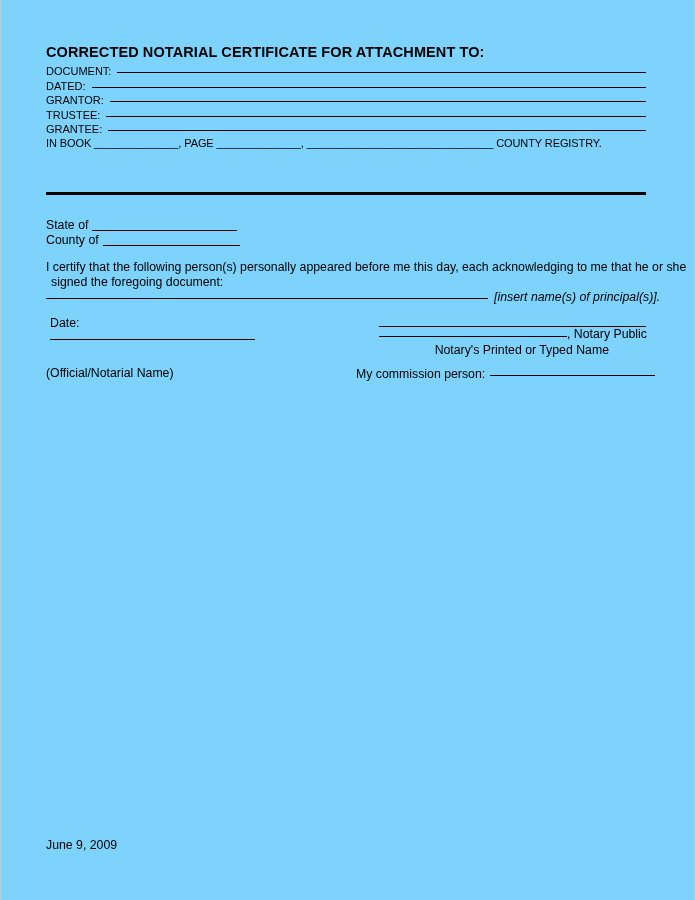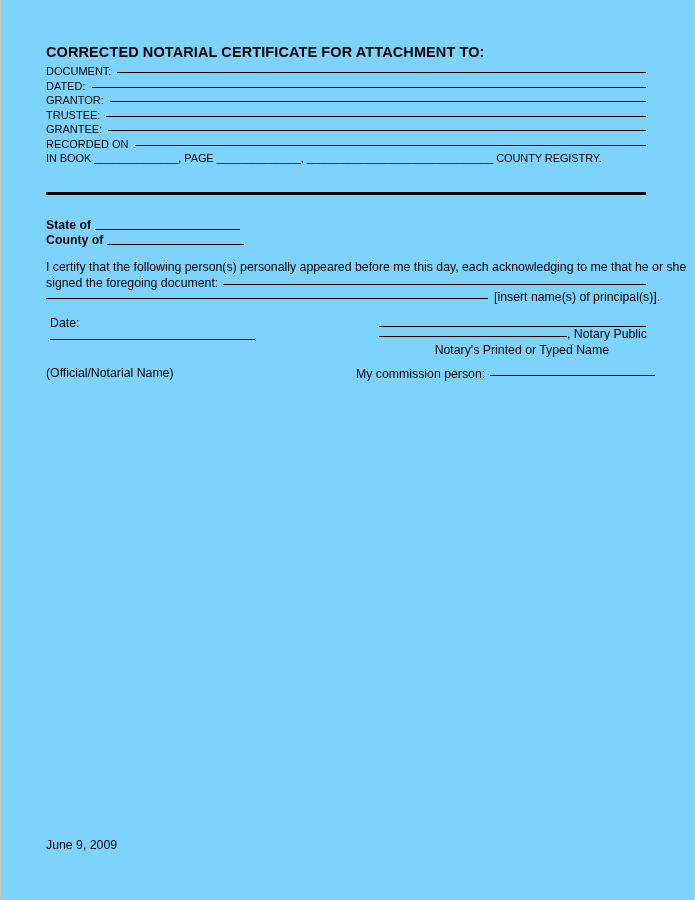--- a/index.html
+++ b/index.html
@@ -86,24 +86,23 @@
   
   .venue {
     position: absolute;
     left: 0;
     top: 218px;
     font-size: 12.3px;
     line-height: 15px;
   }
   .venue-row {
     display: flex;
-    align-items: center;
+    align-items: flex-end;
     white-space: nowrap;
     height: 15px;
-    font-weight: bold;
   }
   .venue-rule {
     display: inline-block;
     border-bottom: 1px solid #000;
     margin-left: 4px;
     position: relative;
     top: -2px;
     height: 11px;
   }
   .venue-rule.state { width: 145px; }
@@ -117,34 +116,36 @@
     width: 600px;
     font-size: 12.3px;
     line-height: 14.6px;
   }
   .certify-line1 { white-space: nowrap; text-align: right; }
   .certify-line2 {
     display: flex;
     align-items: baseline;
     white-space: nowrap;
     height: 14.6px;
+    flex-direction: column;
   }
   .certify-line2 .rule {
     flex: 1 1 auto;
     border-bottom: 1px solid #000;
     margin-left: 5px;
     position: relative;
     top: -2px;
     height: 11px;
   }
   .certify-line3 {
     display: flex;
     align-items: baseline;
     white-space: nowrap;
     height: 14.6px;
+    font-style: italic;
   }
   .certify-line3 .rule {
     flex: 0 0 auto;
     width: 442px;
     border-bottom: 1px solid #000;
     position: relative;
     top: -2px;
     height: 11px;
   }
   .certify-line3 .tail {
@@ -280,24 +281,20 @@
       <div class="field-row">
         <span class="field-label">TRUSTEE:</span>
         <span class="field-rule gap-wide"></span>
       </div>
 
       <div class="field-row">
         <span class="field-label">GRANTEE:</span>
         <span class="field-rule gap-wide"></span>
       </div>
 
-      <div class="field-row">
-        <span class="field-label">RECORDED ON</span>
-        <span class="field-rule gap-wide"></span>
-      </div>
 
       <div class="bookline">IN BOOK ______________, PAGE ______________, _______________________________ COUNTY REGISTRY.</div>
 
     </div>
 
     <div class="divider"></div>
 
     <div class="venue">
       <div class="venue-row">
         <span>State of</span>

